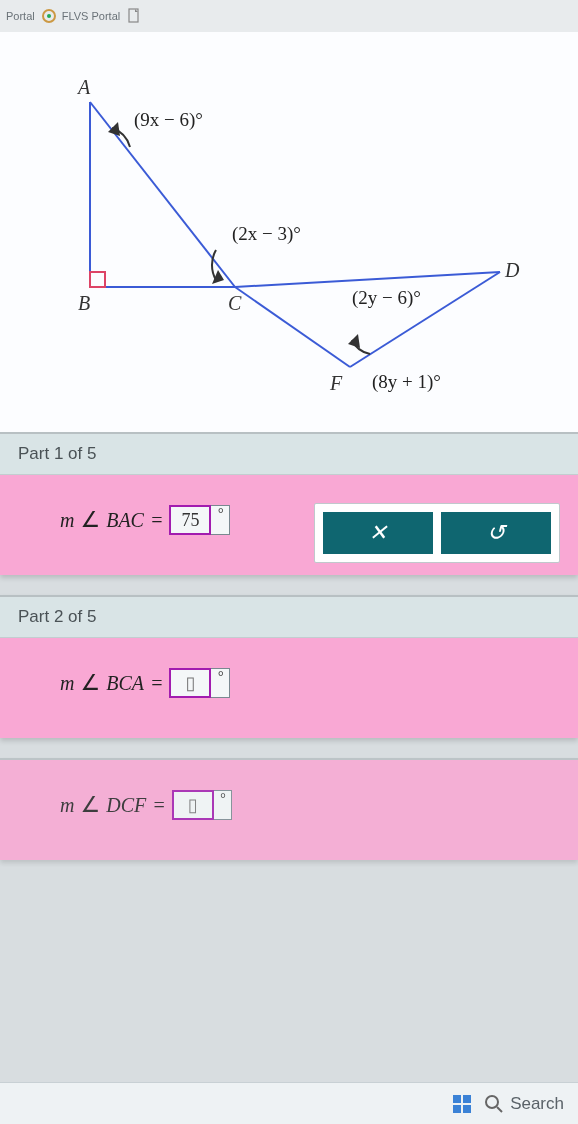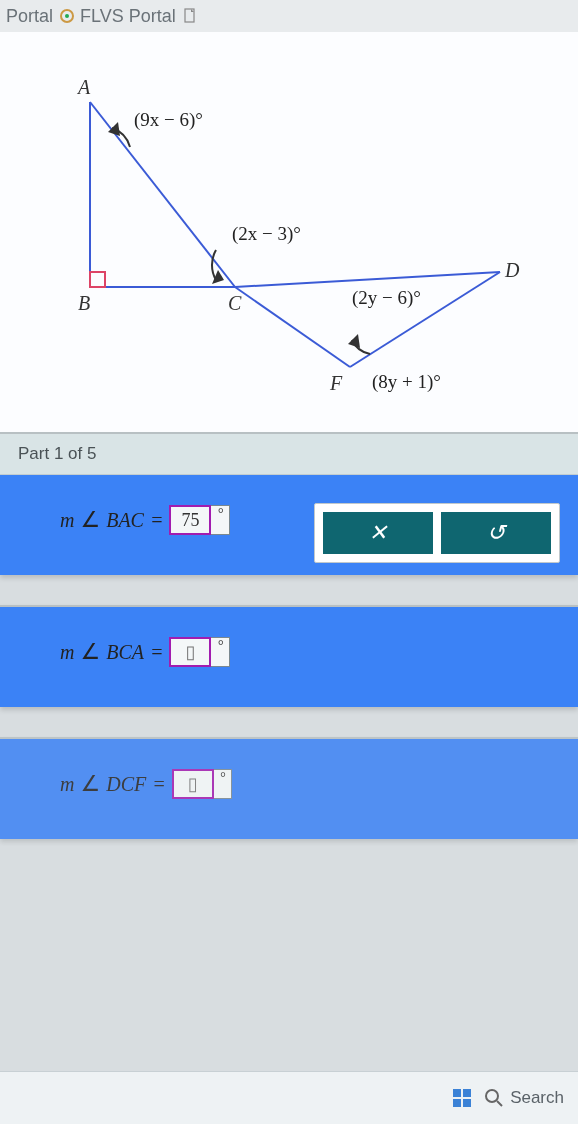--- a/index.html
+++ b/index.html
@@ -12,37 +12,37 @@
     position: relative;
   }
   .tabbar {
     height: 28px;
     background: #e8ebed;
     display: flex;
     align-items: center;
     gap: 6px;
     padding: 16px 6px;
     font-family: Arial, sans-serif;
-    font-size: 18px;
+    font-size: 11px;
     color: #6a7278;
   }
   .tab { display: flex; align-items: center; gap: 5px; }
   .favicon { width: 16px; height: 16px; display: inline-flex; align-items: center; justify-content: center; }
   .diagram-area {
     background: #fcfdff;
     width: 100%;
     height: 400px;
     position: relative;
   }
   .diagram-area svg { width: 100%; height: 100%; }
   .parts { padding: 0; }
   .part {
     border-top: 2px solid #b8c0c3;
-    background: #3b82f6;
-    margin-bottom: 30px;
+    background: #f9a8d4;
+    margin-bottom: 20px;
     box-shadow: 0 3px 5px rgba(0,0,0,0.15);
   }
   .part-header {
     background: #d9e4e6;
     padding: 10px 18px;
     font-family: Arial, sans-serif;
     font-size: 17px;
     color: #4a5256;
     border-bottom: 1px solid #c3cdd0;
   }
@@ -89,21 +89,21 @@
     display: flex;
     align-items: center;
     justify-content: center;
     font-family: Arial, sans-serif;
     font-size: 22px;
     cursor: pointer;
   }
   .taskbar {
     position: absolute;
     bottom: 0; left: 0; right: 0;
-    height: 53px;
+    height: 42px;
     background: #eef2f4;
     border-top: 1px solid #c8d0d4;
     display: flex;
     align-items: center;
     justify-content: flex-end;
     gap: 12px;
     padding: 0 14px;
     font-family: Arial, sans-serif;
     color: #5a6268;
     font-size: 17px;
@@ -191,20 +191,21 @@
             <span>✕</span>
           </div>
         <div class="btn">
             <span>↺</span>
           </div>
       </div>
     </div>
   </div>
 
   <div class="part">
+    <div class="part-header">Part 2 of 5</div>
     <div class="part-body">
       <span class="m">m</span>
       <span class="angle">∠</span>
       <span>BCA</span>
       <span>=</span>
       <span class="field-wrap">
         <input class="input-box empty" placeholder="▯" style="">
         <span class="deg-wrap">°</span>
       </span>
     </div>

